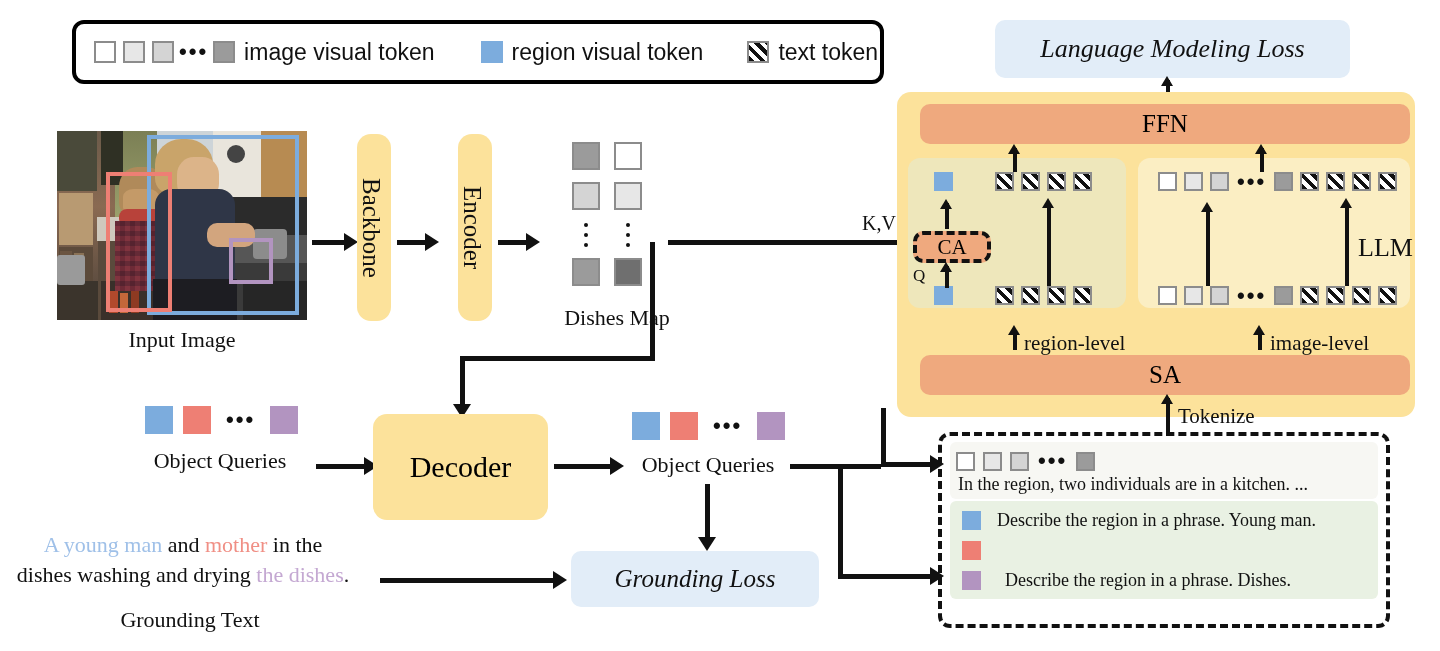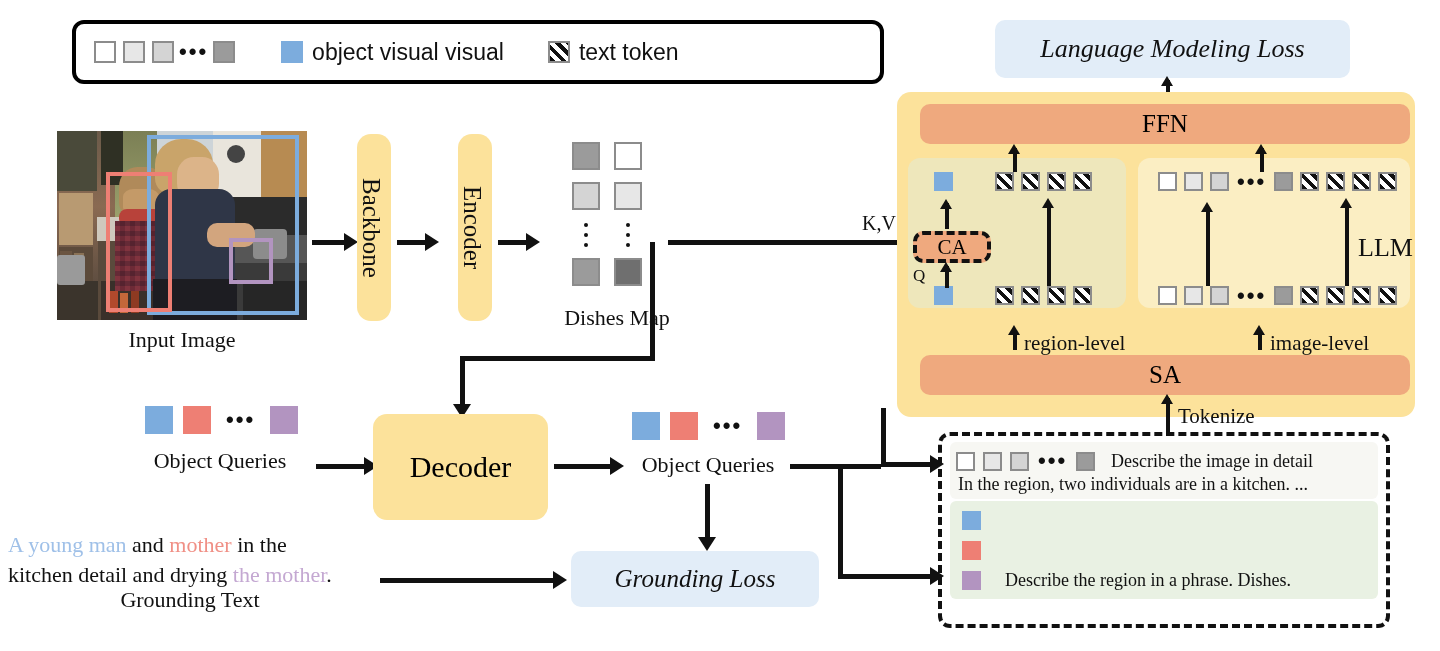--- a/index.html
+++ b/index.html
@@ -90,24 +90,25 @@
 
 <div class="abs" id="legend">
   <div class="legend-group">
     <span class="tok v1"></span>
     <span style="width:7px"></span>
     <span class="tok v2"></span>
     <span style="width:7px"></span>
     <span class="tok v3"></span>
     <span class="ell">•••</span>
     <span class="tok v4"></span>
+    <span class="legend-label">image visual token</span>
   </div>
   <div class="legend-group" style="margin-left:46px">
     <span class="tok blue"></span>
-    <span class="legend-label">object visual visual</span>
+    <span class="legend-label">region visual token</span>
   </div>
   <div class="legend-group" style="margin-left:44px">
     <span class="tok txt"></span>
     <span class="legend-label">text token</span>
   </div>
 </div>
 
 <div class="abs" id="photo">
   <div class="ph" style="left:0;top:0;width:250px;height:189px;background:#8d8a6a"></div>
   <div class="ph" style="left:0;top:0;width:62px;height:189px;background:linear-gradient(180deg,#6b5b4a 0%,#8a6a52 40%,#4a4038 100%)"></div>
@@ -229,29 +230,29 @@
 <div class="abs ahead-d" style="left:698px;top:537px;"></div>
 
 <div class="abs hline" style="left:790px;top:464px;width:91px;"></div>
 <div class="abs vline" style="left:838px;top:464px;height:114px;"></div>
 <div class="abs hline" style="left:838px;top:574px;width:96px;"></div>
 <div class="abs ahead-r" style="left:930px;top:567px;"></div>
 <div class="abs vline" style="left:881px;top:408px;height:58px;"></div>
 <div class="abs hline" style="left:881px;top:462px;width:53px;"></div>
 <div class="abs ahead-r" style="left:930px;top:455px;"></div>
 
-<div class="abs" style="left:8px;top:530px;width:350px;font-size:22px;line-height:30px;">
+<div class="abs" style="left:8px;top:530px;width:350px;font-size:22px;line-height:30px;text-align:center;">
   <div>
     <span style="color:#9fc0e8">A young man </span><span style="color:#111">and </span><span style="color:#f08f85">mother </span><span style="color:#111">in the</span>
   </div>
   <div>
-    <span style="color:#111">kitchen detail and drying </span><span style="color:#c4a8d2">the mother</span><span style="color:#111">.</span>
-  </div>
-</div>
-<div class="abs cap" style="left:60px;top:587px;width:260px;">Grounding Text</div>
+    <span style="color:#111">dishes washing and drying </span><span style="color:#c4a8d2">the dishes</span><span style="color:#111">.</span>
+  </div>
+</div>
+<div class="abs cap" style="left:60px;top:607px;width:260px;">Grounding Text</div>
 <div class="abs hline" style="left:380px;top:578px;width:175px;"></div>
 <div class="abs ahead-r" style="left:553px;top:571px;"></div>
 
 <div class="abs lbox" id="groundingloss" style="left:571px;top:551px;width:248px;height:56px;font-size:25px;">
   <span>Grounding Loss</span>
 </div>
 
 <div class="abs lbox" id="lmloss">
   <span>Language Modeling Loss</span>
 </div>
@@ -348,27 +349,27 @@
 <div class="abs lbl" style="left:1178px;top:404px;font-size:21px;">Tokenize</div>
 
 <div class="abs" id="promptbox">
   <div id="promptTop">
     <div class="prow">
       <span class="tok v1 sm"></span>
       <span class="tok v2 sm"></span>
       <span class="tok v3 sm"></span>
       <span class="ell" style="margin:0 1px">•••</span>
       <span class="tok v4 sm"></span>
-      <span class="ptext" style="margin-left:8px">Describe the image in detail</span>
     </div>
     <div class="ptext" style="margin-left:2px;margin-top:-2px;">In the region, two individuals are in a kitchen. ...</div>
   </div>
   <div id="promptBot">
     <div class="prow">
       <span class="tok blue sm" style="margin-left:6px"></span>
+      <span class="ptext" style="margin-left:8px">Describe the region in a phrase. Young man.</span>
     </div>
     <div class="prow">
       <span class="tok red sm" style="margin-left:6px"></span>
     </div>
     <div class="prow">
       <span class="tok purple sm" style="margin-left:6px"></span>
       <span class="ptext" style="margin-left:16px">Describe the region in a phrase. Dishes.</span>
     </div>
   </div>
 </div>

